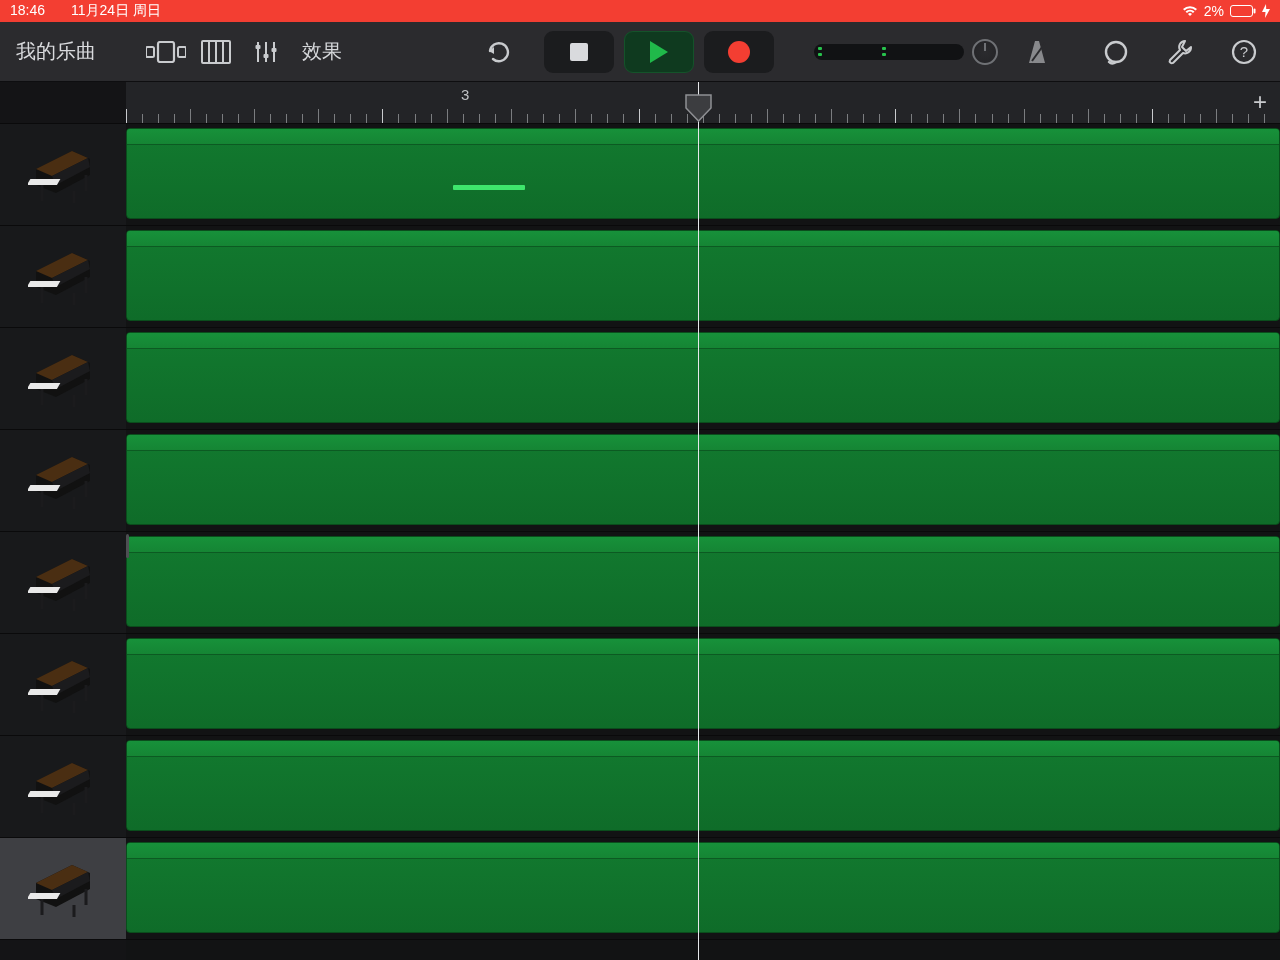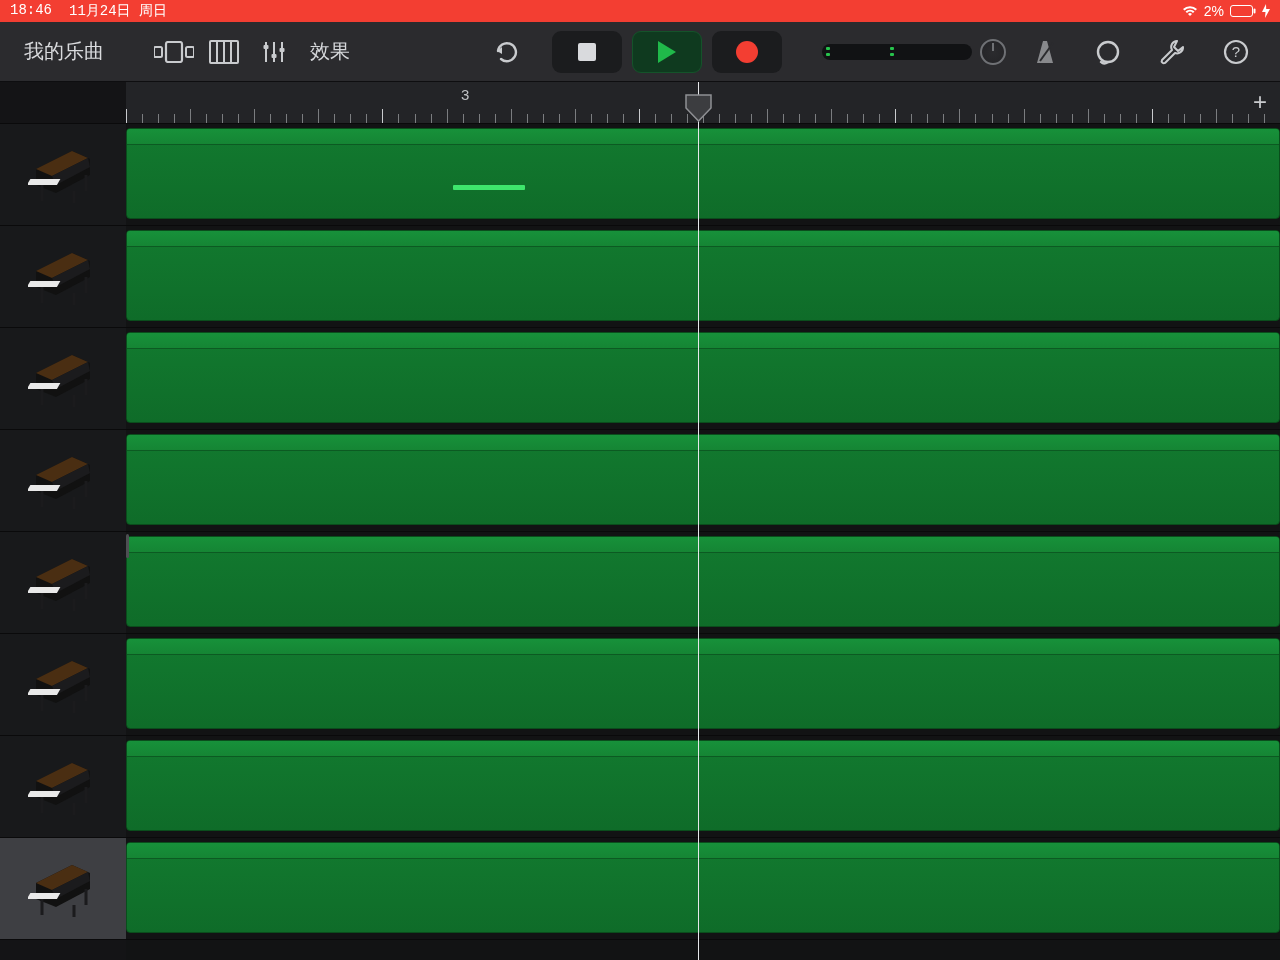--- a/index.html
+++ b/index.html
@@ -16,30 +16,30 @@
   .status-bar {
     height: 22px;
     background: #f33e32;
     color: #fff;
     font-size: 14px;
     display: flex;
     align-items: center;
     padding: 0 10px;
     font-weight: 500;
   }
-  .status-left { display: flex; gap: 17px; font-family: Liberation Mono, monospace; }
+  .status-left { display: flex; gap: 26px; }
   .status-right { margin-left: auto; display: flex; align-items: center; gap: 6px; }
   .wifi-icon, .battery-icon, .charging-icon { display: inline-flex; align-items: center; }
   
   .toolbar {
     height: 60px;
     background: #2b2b2e;
     display: flex;
     align-items: center;
-    padding: 0 16px;
+    padding: 0 8px;
     gap: 10px;
     border-bottom: 1px solid #0e0e10;
   }
   .song-title {
     font-size: 20px;
     color: #d9dadd;
     padding: 0 8px;
     white-space: nowrap;
   }
   .tb-btn {

